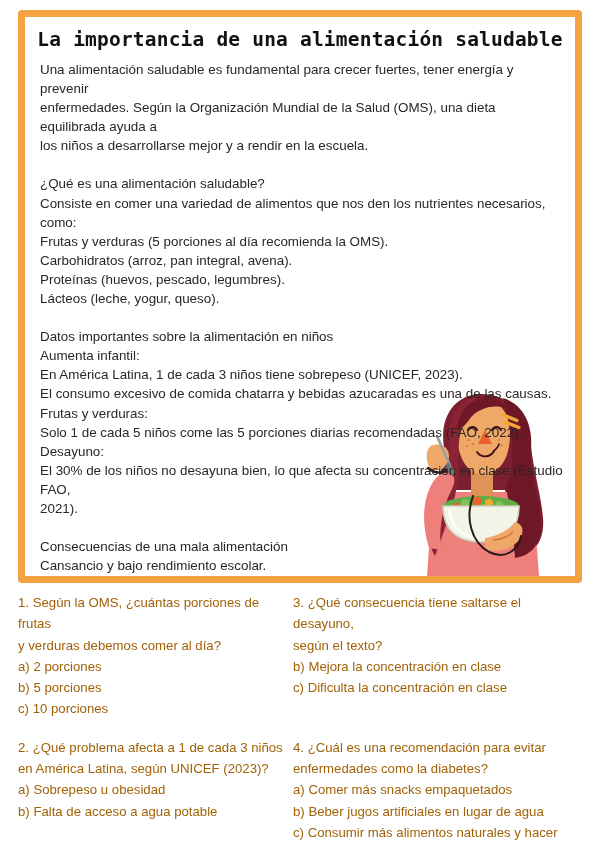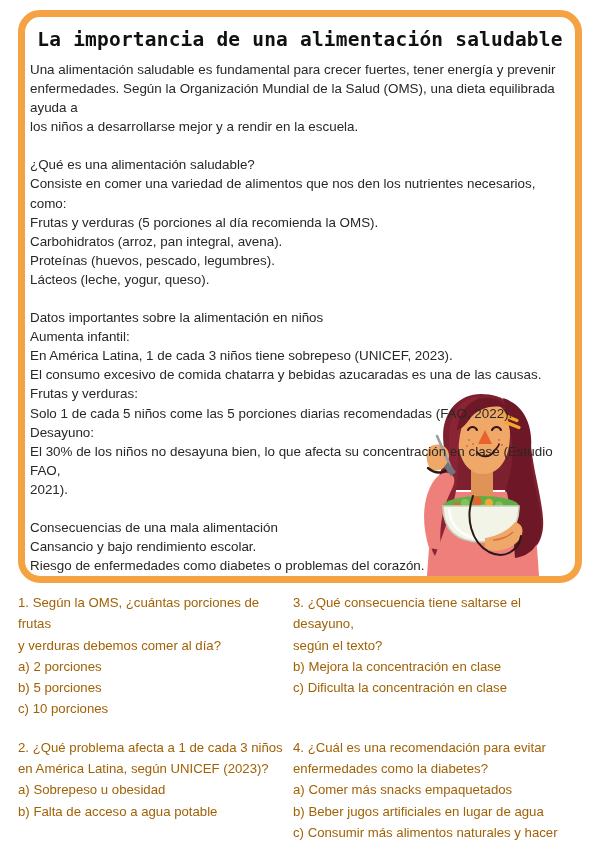--- a/index.html
+++ b/index.html
@@ -24,39 +24,39 @@
   }
 
   
   .reading-box {
     position: absolute;
     left: 18px;
     top: 10px;
     width: 564px;
     height: 573px;
     border: 7px solid #F5A243;
-    border-radius: 22px;
+    border-radius: 4px;
     background: #ffffff;
     overflow: hidden;
   }
 
   .doc-title {
     font-family: "DejaVu Sans Mono", monospace;
     font-weight: bold;
     font-size: 19.5px;
     letter-spacing: 0.2px;
     text-align: center;
     color: #111111;
     margin-top: 11px;
     margin-bottom: 9px;
   }
 
   .body-text {
     position: relative;
-    padding: 0 12px 0 5px;
+    padding: 0 12px 0 15px;
     font-size: 13.4px;
     line-height: 19.1px;
     color: #2a2724;
     z-index: 2;
   }
 
   .para {
     margin: 0;
   }
 

